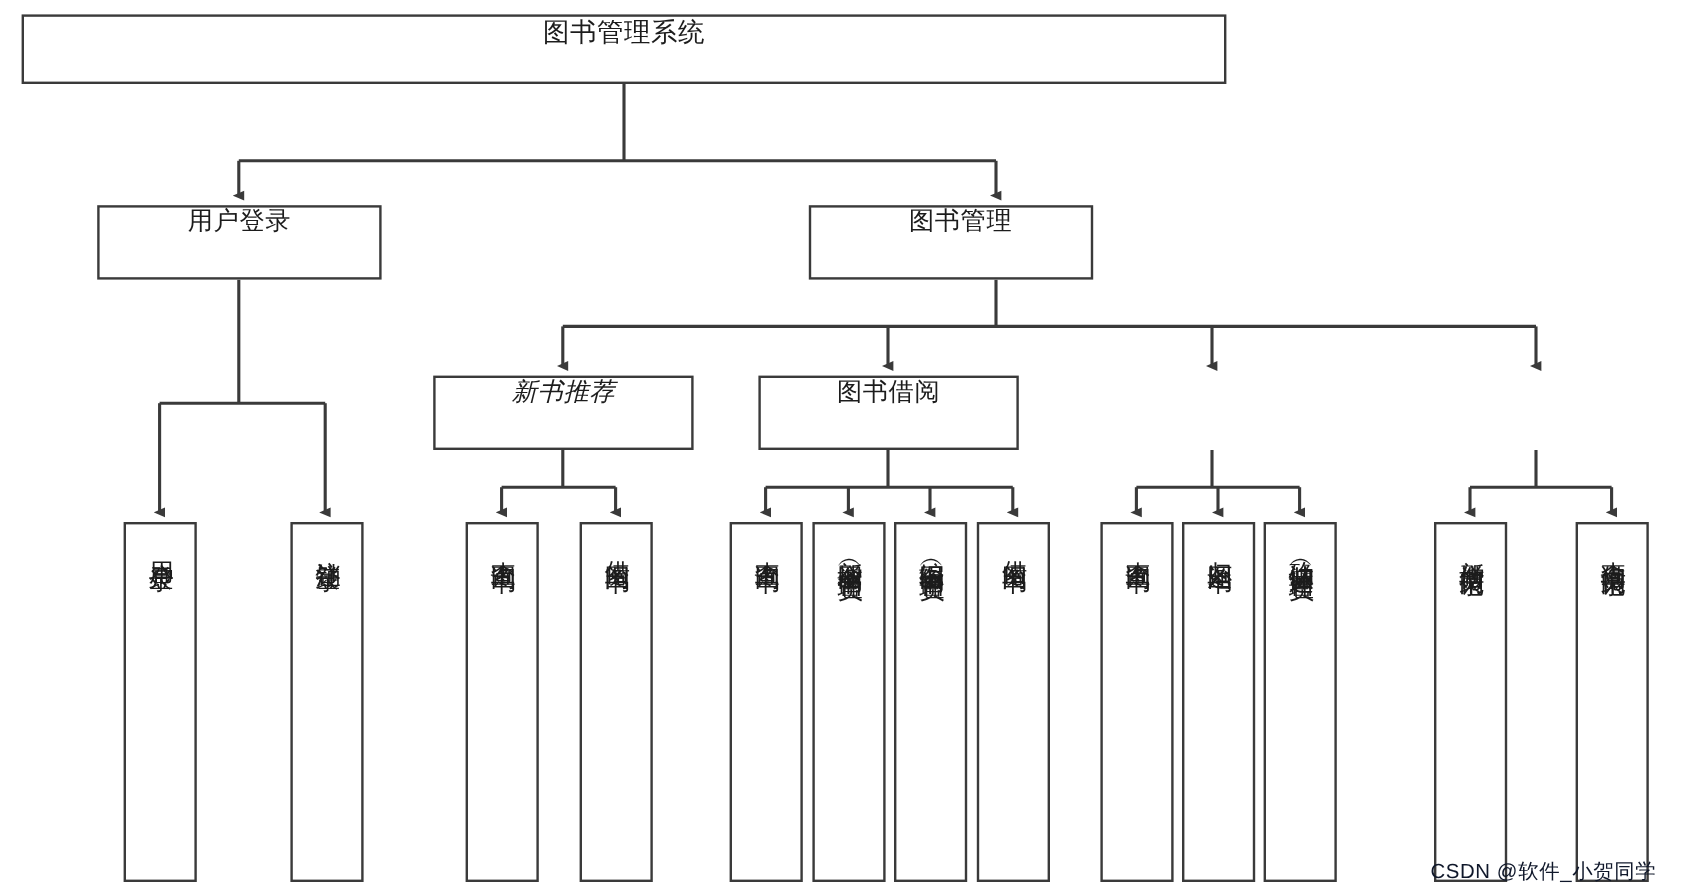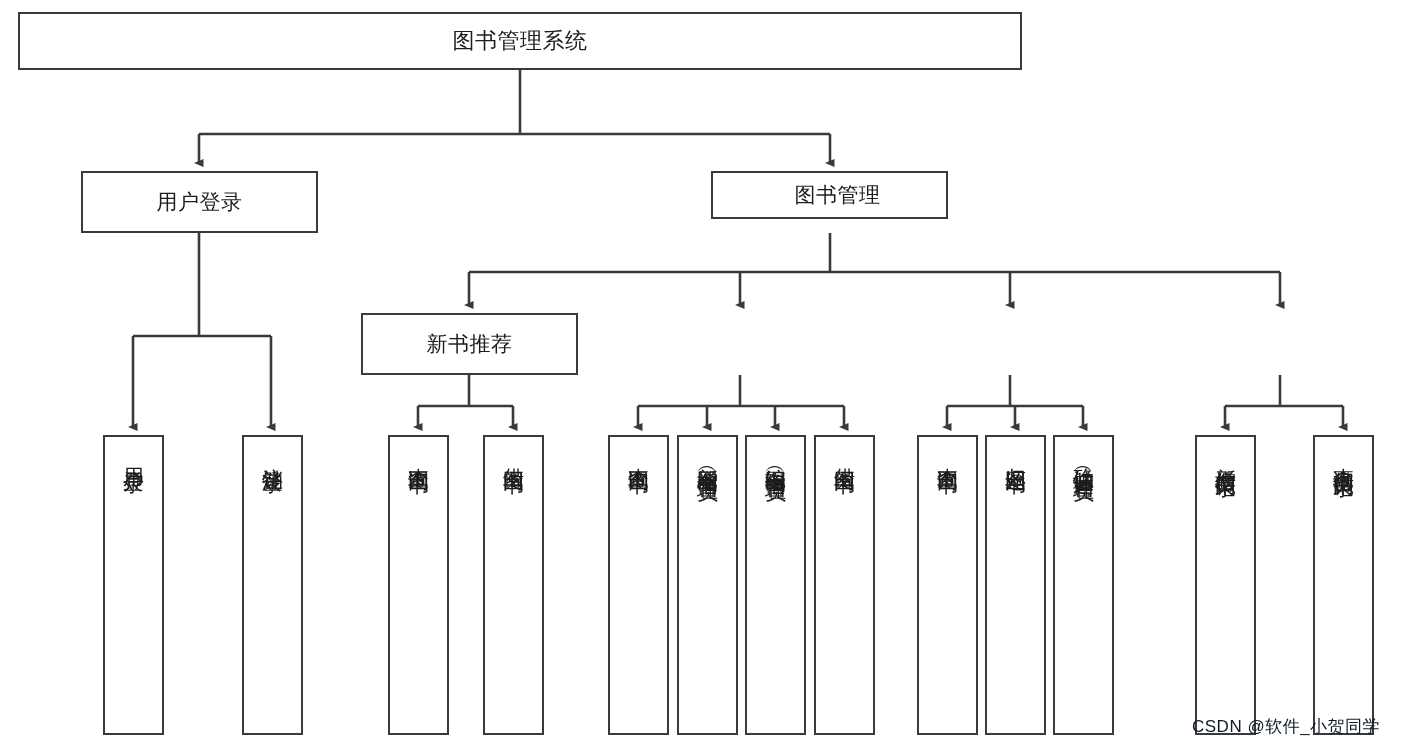--- a/index.html
+++ b/index.html
@@ -26,21 +26,21 @@
     top: 0;
     width: 1405px;
     height: 747px;
     pointer-events: none;
   }
   .node {
     position: absolute;
     border: 2.5px solid #3a3a3a;
     background: #ffffff;
     display: flex;
-    align-items: center;
+    align-items: flex-start;
     justify-content: center;
     text-align: center;
   }
   .node-label {
     font-size: 21px;
     line-height: 1.18;
     letter-spacing: 0.5px;
     color: #1c1c1c;
     white-space: nowrap;
   }
@@ -133,28 +133,31 @@
   </svg>
 
   <div class="node root" style="left:18px; top:12px; width:1004px; height:58px;">
     <span class="node-label">图书管理系统</span>
   </div>
 
   <div class="node" style="left:81px; top:171px; width:237px; height:62px;">
     <span class="node-label">用户登录</span>
   </div>
 
-  <div class="node" style="left:711px; top:171px; width:237px; height:48px;padding-left:16px;">
+  <div class="node" style="left:674px; top:171px; width:237px; height:62px;padding-left:16px;">
     <span class="node-label">图书管理</span>
   </div>
 
-  <div class="node" style="left:361px; top:313px; width:217px; height:62px;">
+  <div class="node" style="left:361px; top:313px; width:217px; height:62px;font-style:italic;">
     <span class="node-label">新书推荐</span>
   </div>
 
+  <div class="node" style="left:632px; top:313px; width:217px; height:62px;">
+    <span class="node-label">图书借阅</span>
+  </div>
 
 
 
   <div class="node leaf" style="left:103px; top:435px; width:61px; height:300px;">
     <span class="node-label">用户登录</span>
   </div>
 
   <div class="node leaf" style="left:242px; top:435px; width:61px; height:300px;">
     <span class="node-label">注销登录</span>
   </div>

